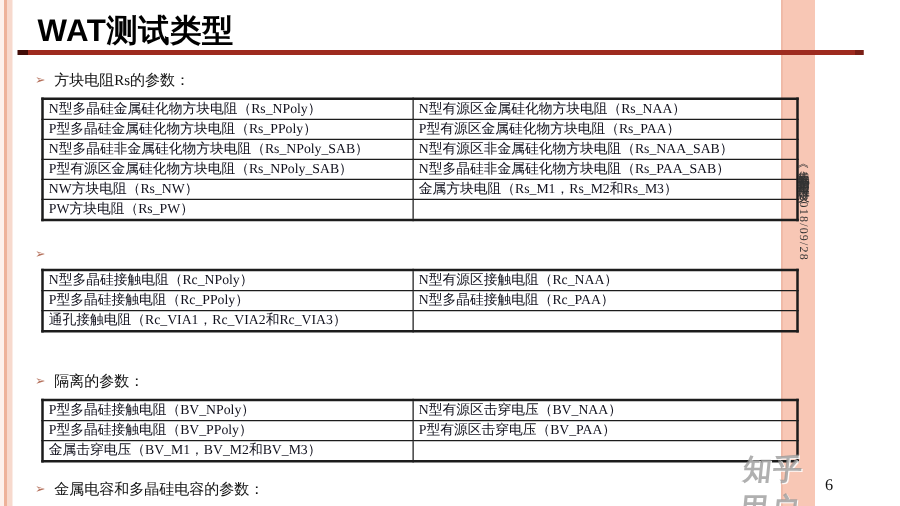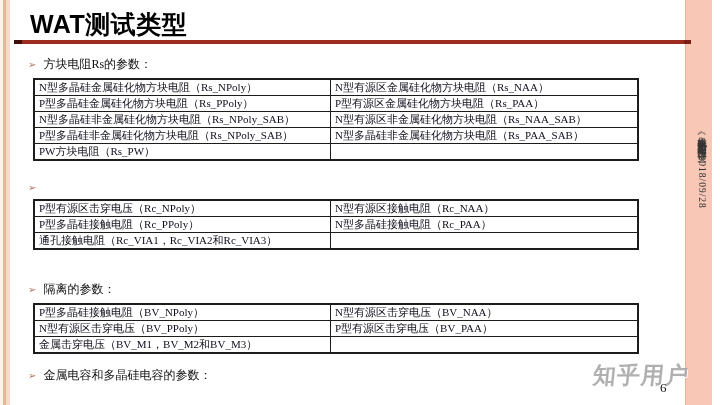--- a/index.html
+++ b/index.html
@@ -1,18 +1,18 @@
 <!DOCTYPE html>
 <html><head>
 <meta charset="utf-8">
 <style>
   html,body{margin:0;padding:0;}
   body{width:720px;height:405px;overflow:hidden;background:#ffffff;
        font-family:"Liberation Serif","DejaVu Serif",serif;}
-  .slide{position:relative;width:712px;height:405px;background:#ffffff;}
+  .slide{position:relative;width:652px;height:405px;background:#ffffff;}
 
   
   .band-left{position:absolute;left:0;top:0;width:10px;height:405px;
     background:linear-gradient(to right,#fdf1ec 0 3px,#eeb29a 3px 6px,#f7d9cd 6px 10px);}
   .band-right{position:absolute;right:0;top:0;width:26px;height:405px;
     background:#f8c7b5;border-left:1px solid #eab09c;}
 
   
   .title{position:absolute;left:30px;top:8px;
     font-family:"Liberation Sans","DejaVu Sans",sans-serif;
@@ -73,39 +73,43 @@
             </tr>
             <tr>
               <td>P型多晶硅金属硅化物方块电阻（Rs_PPoly）</td>
               <td>P型有源区金属硅化物方块电阻（Rs_PAA）</td>
             </tr>
             <tr>
               <td>N型多晶硅非金属硅化物方块电阻（Rs_NPoly_SAB）</td>
               <td>N型有源区非金属硅化物方块电阻（Rs_NAA_SAB）</td>
             </tr>
             <tr>
-              <td>P型多晶硅非金属硅化物方块电阻（Rs_NPoly_SAB）</td>
+              <td>P型有源区金属硅化物方块电阻（Rs_NPoly_SAB）</td>
               <td>N型多晶硅非金属硅化物方块电阻（Rs_PAA_SAB）</td>
+            </tr>
+            <tr>
+              <td>NW方块电阻（Rs_NW）</td>
+              <td>金属方块电阻（Rs_M1，Rs_M2和Rs_M3）</td>
             </tr>
             <tr>
               <td>PW方块电阻（Rs_PW）</td>
               <td>&nbsp;</td>
             </tr>
           </tbody>
       </table>
     </div>
 
     <div class="section sec2">
       <div class="bullet-line">
         <span class="bullet">➢</span>
       </div>
       <table class="t-std">
         <tbody>
             <tr>
-              <td>P型有源区击穿电压（Rc_NPoly）</td>
+              <td>N型多晶硅接触电阻（Rc_NPoly）</td>
               <td>N型有源区接触电阻（Rc_NAA）</td>
             </tr>
             <tr>
               <td>P型多晶硅接触电阻（Rc_PPoly）</td>
               <td>N型多晶硅接触电阻（Rc_PAA）</td>
             </tr>
             <tr>
               <td>通孔接触电阻（Rc_VIA1，Rc_VIA2和Rc_VIA3）</td>
               <td>&nbsp;</td>
             </tr>
@@ -118,21 +122,21 @@
         <span class="bullet">➢</span>
         <span>隔离的参数：</span>
       </div>
       <table class="t-std">
         <tbody>
             <tr>
               <td>P型多晶硅接触电阻（BV_NPoly）</td>
               <td>N型有源区击穿电压（BV_NAA）</td>
             </tr>
             <tr>
-              <td>N型有源区击穿电压（BV_PPoly）</td>
+              <td>P型多晶硅接触电阻（BV_PPoly）</td>
               <td>P型有源区击穿电压（BV_PAA）</td>
             </tr>
             <tr>
               <td>金属击穿电压（BV_M1，BV_M2和BV_M3）</td>
               <td>&nbsp;</td>
             </tr>
           </tbody>
       </table>
     </div>
 

